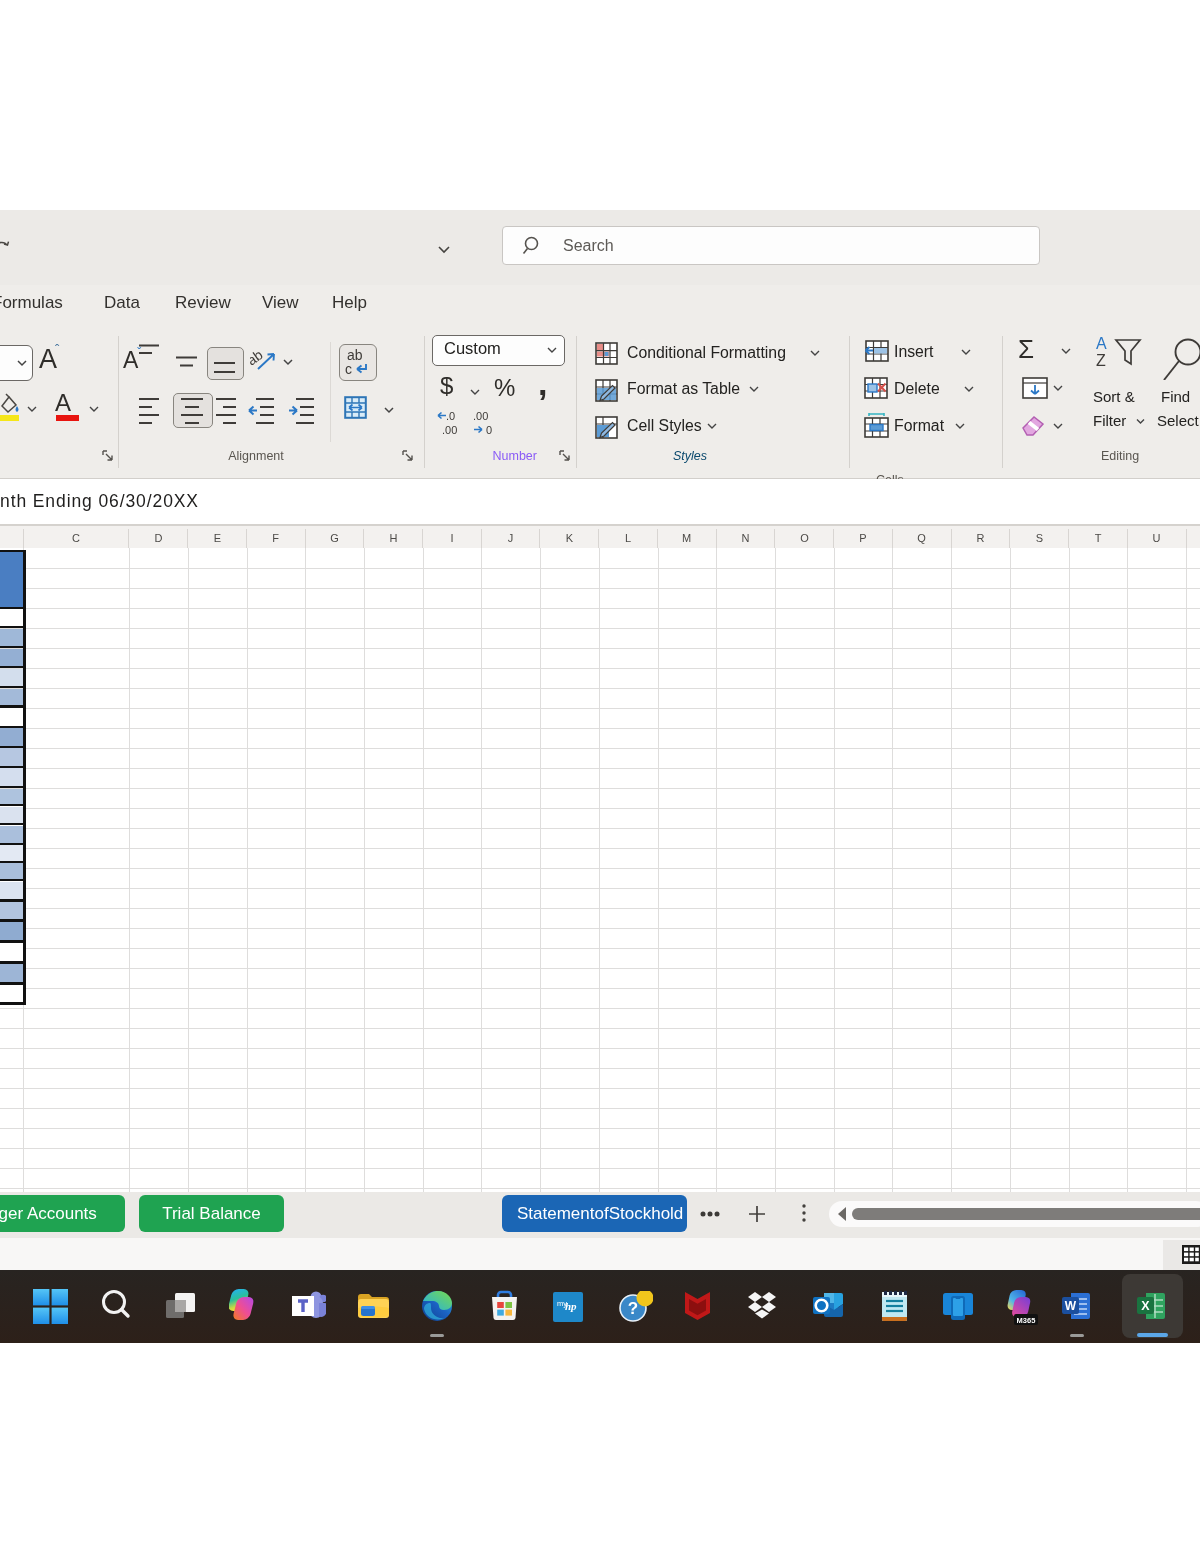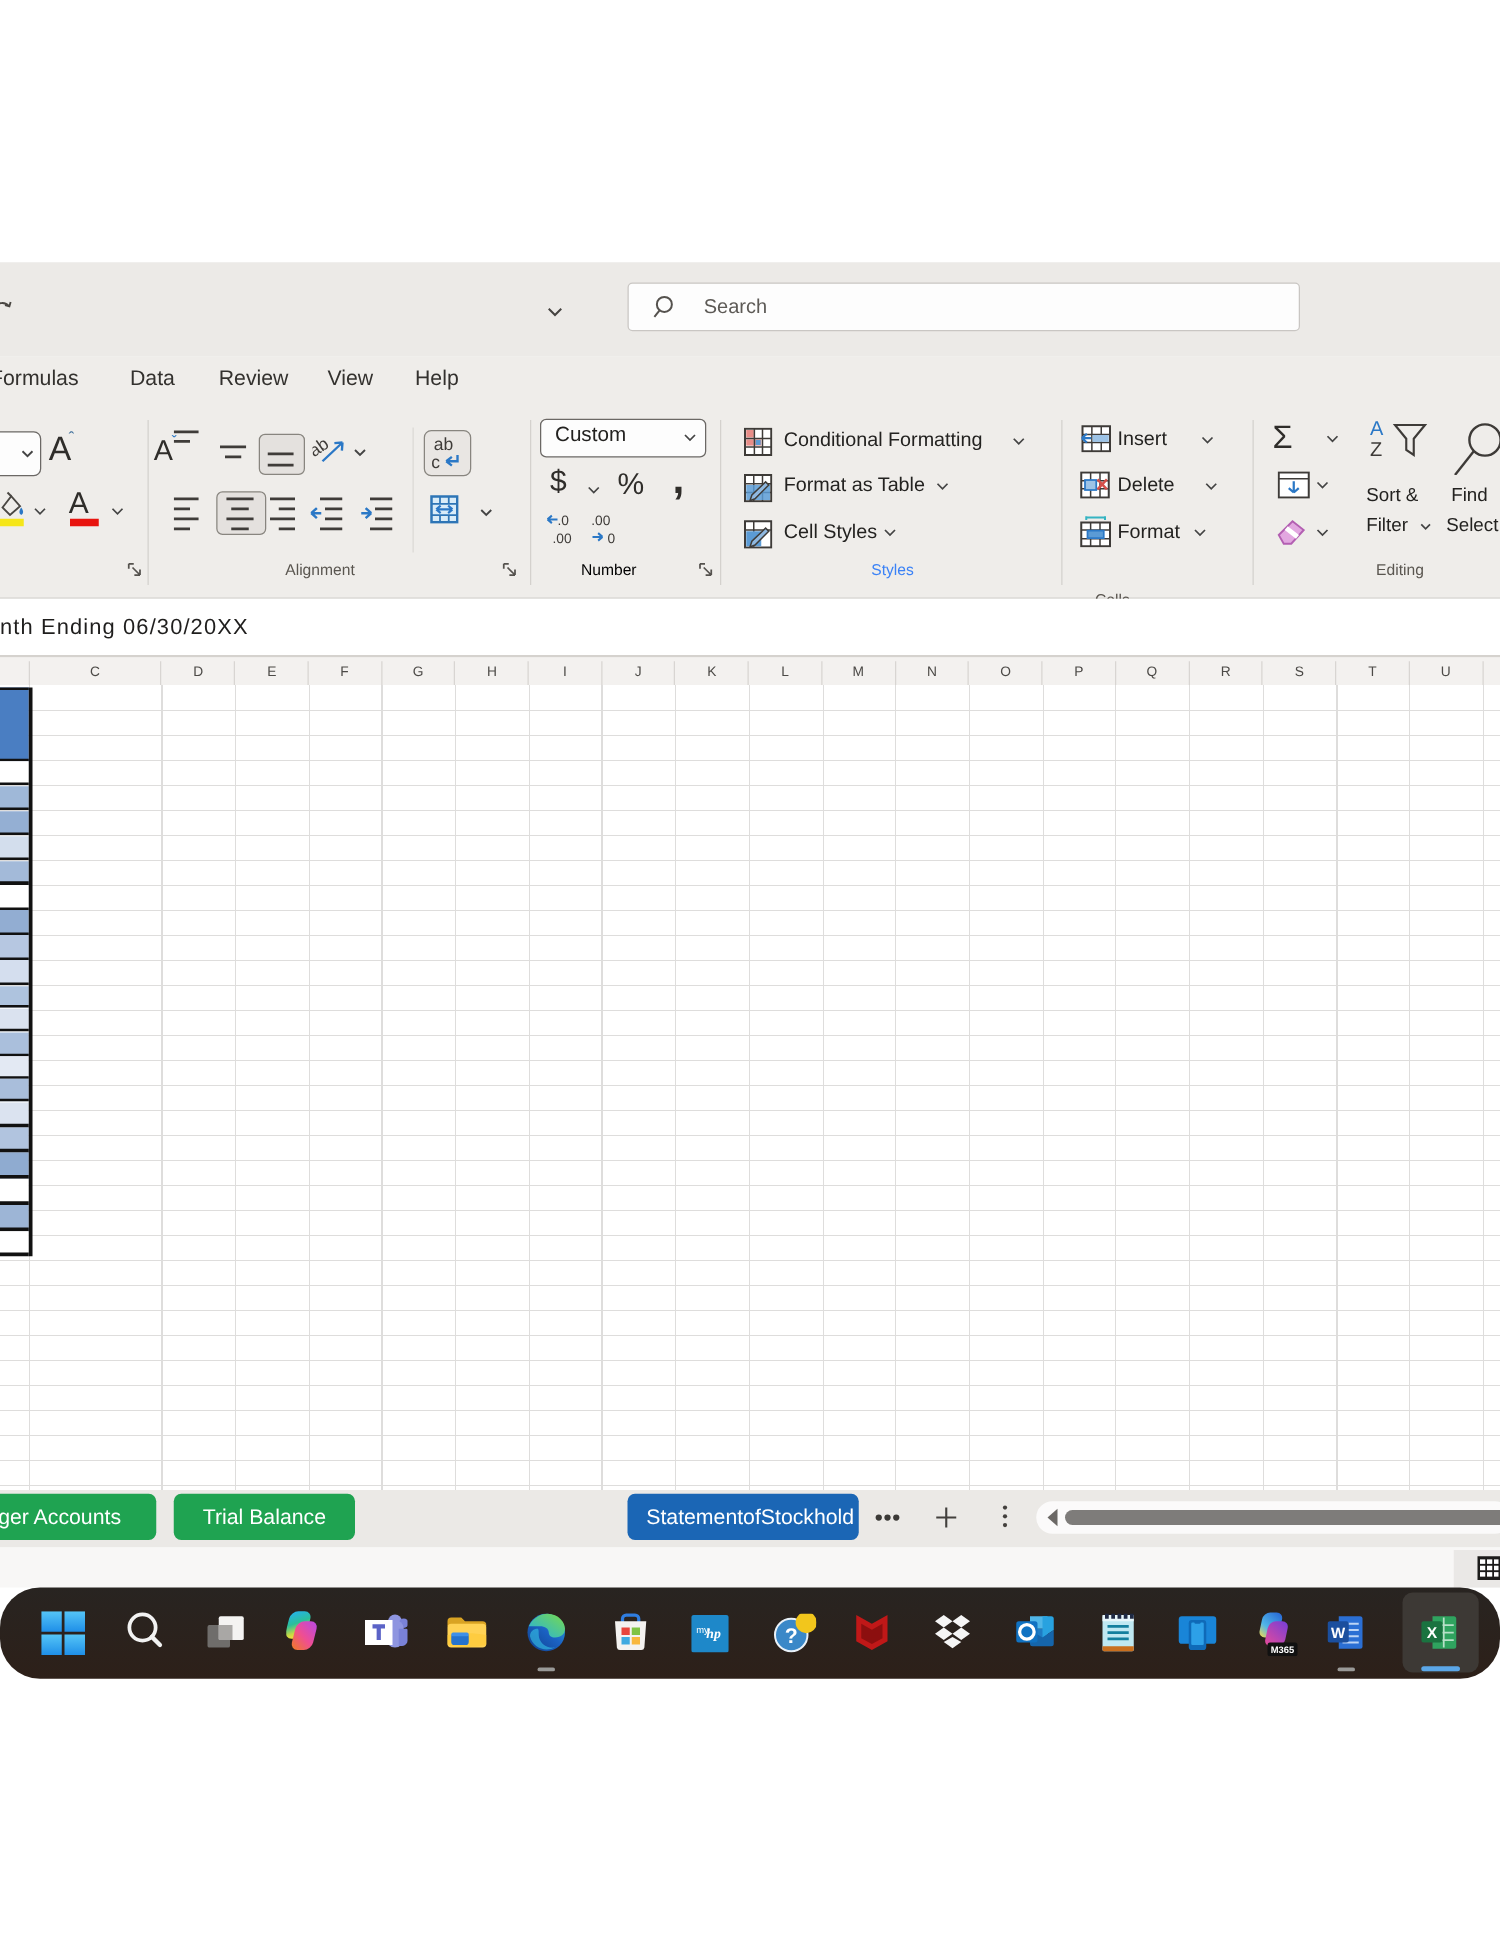--- a/index.html
+++ b/index.html
@@ -241,22 +241,22 @@
       <path d="M2 3.5 l3.5 3.5 l3.5 -3.5" stroke="#444" stroke-width="1.4" fill="none"></path>
     </svg>
   <svg class="abs" style="left:1160px;top:4px;" width="42" height="44" viewBox="0 0 42 44">
       <circle cx="28" cy="16" r="12.5" fill="none" stroke="#3e3b38" stroke-width="1.9"></circle>
       <path d="M19 25 L4 44" stroke="#3e3b38" stroke-width="1.9"></path>
     </svg>
   <div class="abs" style="left:1161px;top:56px;font-size:15px;color:#232220;">Find</div>
   <div class="abs" style="left:1157px;top:80px;font-size:15px;color:#232220;">Select</div>
 
   <div class="abs" style="left:206px;top:117px;width:100px;text-align:center;font-size:12.5px;color:#5a5650;">Alignment</div>
-  <div class="abs" style="left:437px;top:117px;width:100px;text-align:center;font-size:12.5px;color:#000000;">Number</div>
-  <div class="abs" style="left:664px;top:117px;width:100px;text-align:center;font-size:12.5px;color:#3b82f6;">Styles</div>
+  <div class="abs" style="left:437px;top:117px;width:100px;text-align:right;font-size:12.5px;color:#8b5cf6;">Number</div>
+  <div class="abs" style="left:640px;top:117px;width:100px;text-align:center;font-size:12.5px;color:#0c4a6e;font-style:italic;">Styles</div>
   <div class="abs" style="left:876px;top:117px;width:100px;text-align:left;font-size:12.5px;color:#5a5650;margin-top:24px;">Cells</div>
   <div class="abs" style="left:1070px;top:117px;width:100px;text-align:center;font-size:12.5px;color:#5a5650;">Editing</div>
 </div>
 
 <div class="abs" style="left:0;top:479px;width:1200px;height:45px;background:#ffffff;border-bottom:2.5px solid #d5d2ce;">
   <div class="abs" style="left:0px;top:12px;font-size:17.5px;letter-spacing:0.9px;color:#1f1e1d;">nth Ending 06/30/20XX</div>
 </div>
 
 <div id="colhead" class="abs" style="left:0;top:526px;width:1200px;height:22px;background:#f3f1ef;border-bottom:1px solid #bbb8b5;font-size:11px;color:#4c4a47;">
   <div class="abs" style="left:23px;top:6px;width:106px;text-align:center;">C</div>
@@ -418,21 +418,21 @@
       <rect x="14.2" y="3.5" width="3.6" height="3.6" fill="#fff"></rect>
     <rect x="3" y="8.6" width="4.2" height="3.6" fill="#fff"></rect>
       <rect x="8.6" y="8.6" width="4.2" height="3.6" fill="#fff"></rect>
       <rect x="14.2" y="8.6" width="3.6" height="3.6" fill="#fff"></rect>
     <rect x="3" y="13.7" width="4.2" height="3.6" fill="#fff"></rect>
       <rect x="8.6" y="13.7" width="4.2" height="3.6" fill="#fff"></rect>
       <rect x="14.2" y="13.7" width="3.6" height="3.6" fill="#fff"></rect>
   </svg>
 </div>
 
-<div id="taskbar" class="abs" style="left:0;top:1270px;width:1200px;height:73px;background:linear-gradient(#282421,#2d2019);border-radius:32px;">
+<div id="taskbar" class="abs" style="left:0;top:1270px;width:1200px;height:73px;background:linear-gradient(#282421,#2d2019);">
 
   <div class="abs" style="left:1122px;top:4px;width:61px;height:64px;background:#3d3935;border-radius:8px;"></div>
 
   <svg class="abs" style="left:33px;top:19px;" width="35" height="35" viewBox="0 0 35 35">
       <defs>
         <linearGradient id="wing" x1="0" y1="0" x2="0" y2="1">
           <stop offset="0" stop-color="#55c5f7"></stop>
           <stop offset="1" stop-color="#1f8fe8"></stop>
         </linearGradient>
       </defs>

